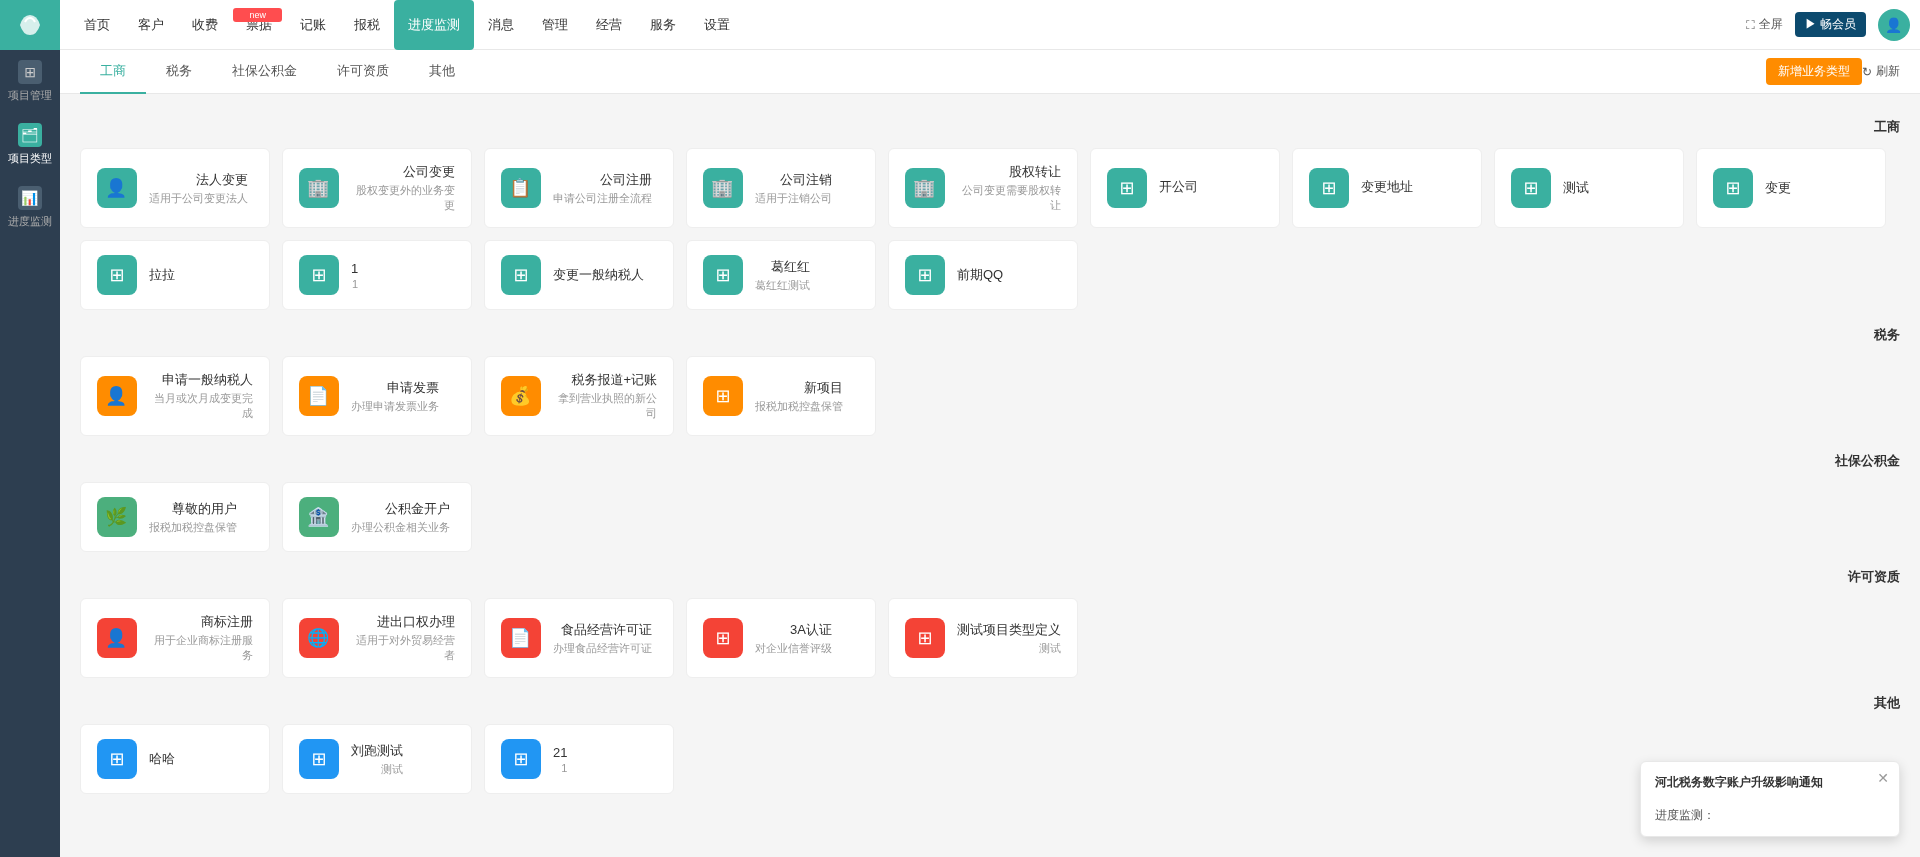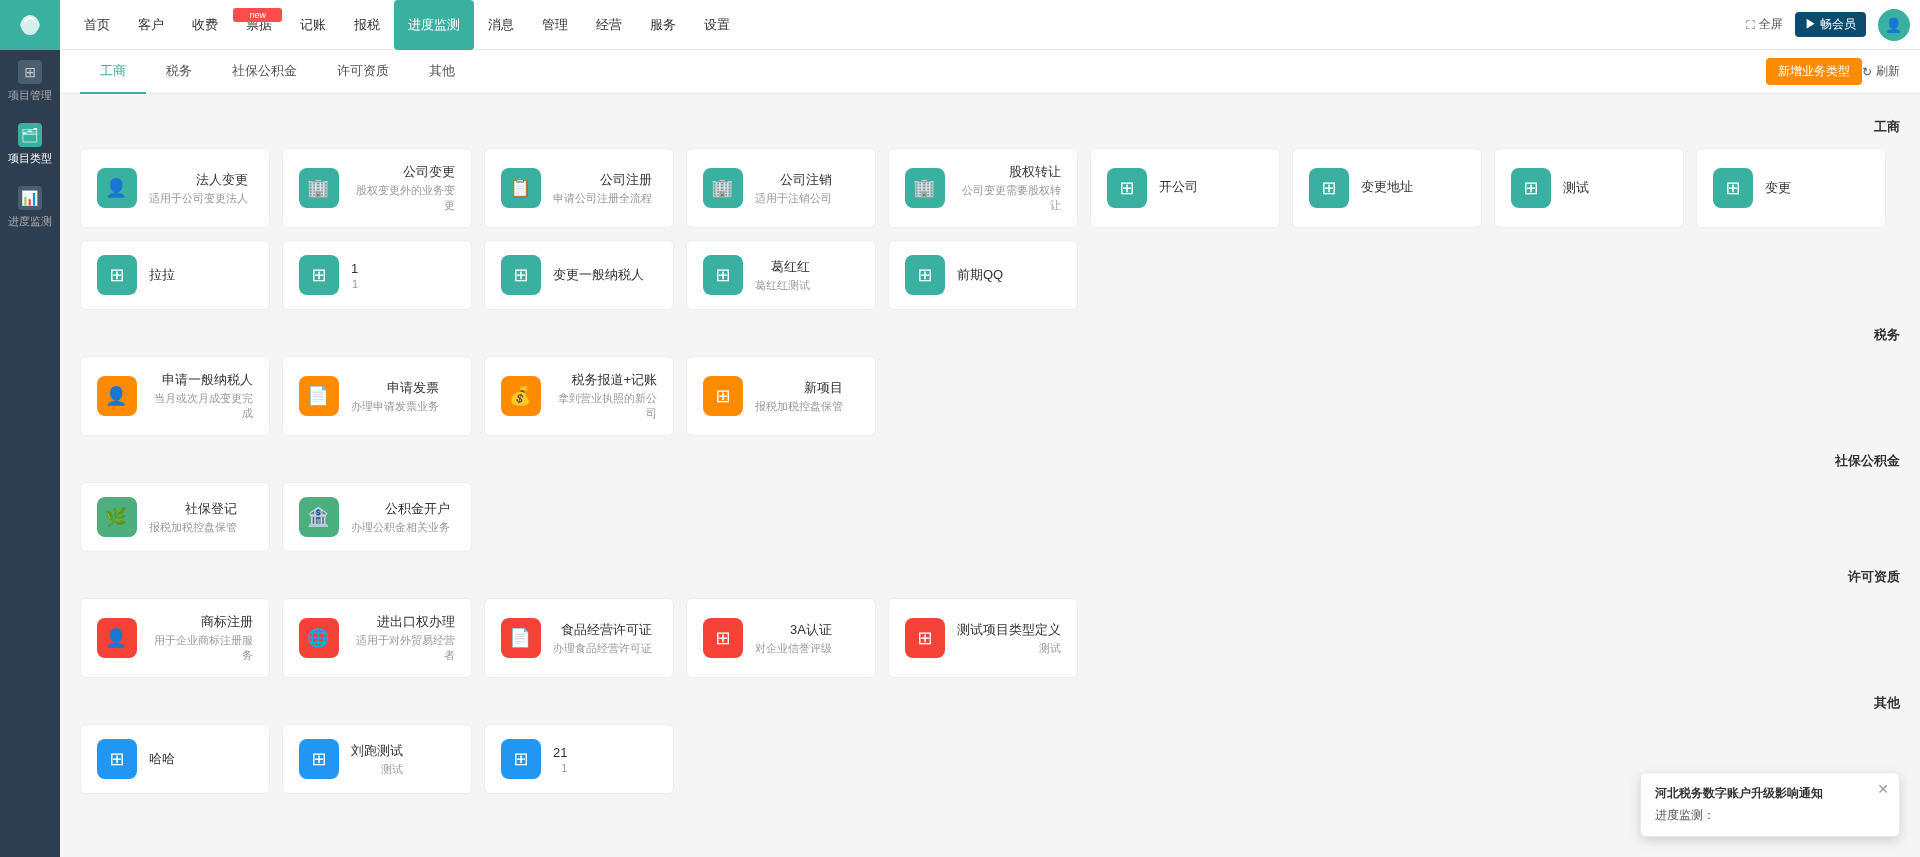--- a/index.html
+++ b/index.html
@@ -245,21 +245,21 @@
       top: 8px;
       right: 10px;
       cursor: pointer;
       color: #999;
       font-size: 14px;
     }
     .notif-title {
       font-size: 12px;
       font-weight: bold;
       color: #333;
-      margin-bottom: 5px;
+      margin-bottom: 16px;
     }
   </style>
 </head>
 <body>
 
 <div class="sidebar">
   <div class="sidebar-logo">
     <svg viewBox="0 0 30 30" fill="none">
       <path d="M5 15 Q8 5 15 5 Q22 5 25 15 Q22 25 15 25 Q8 25 5 15Z" fill="white" opacity="0.8"></path>
       <path d="M10 12 Q12 8 15 8 Q18 8 20 12" stroke="white" stroke-width="2" fill="none"></path>
@@ -513,21 +513,21 @@
         </div>
 
       </div>
 
       <div class="section-title">社保公积金</div>
       <div class="cards-grid">
 
         <div class="card">
           <div class="card-icon green">🌿</div>
           <div class="card-text">
-            <span class="card-title">社保登记</span>
+            <span class="card-title">尊敬的用户</span>
             <span class="card-desc">报税加税控盘保管</span>
           </div>
         </div>
 
         <div class="card">
           <div class="card-icon green">🏦</div>
           <div class="card-text">
             <span class="card-title">公积金开户</span>
             <span class="card-desc">办理公积金相关业务</span>
           </div>

